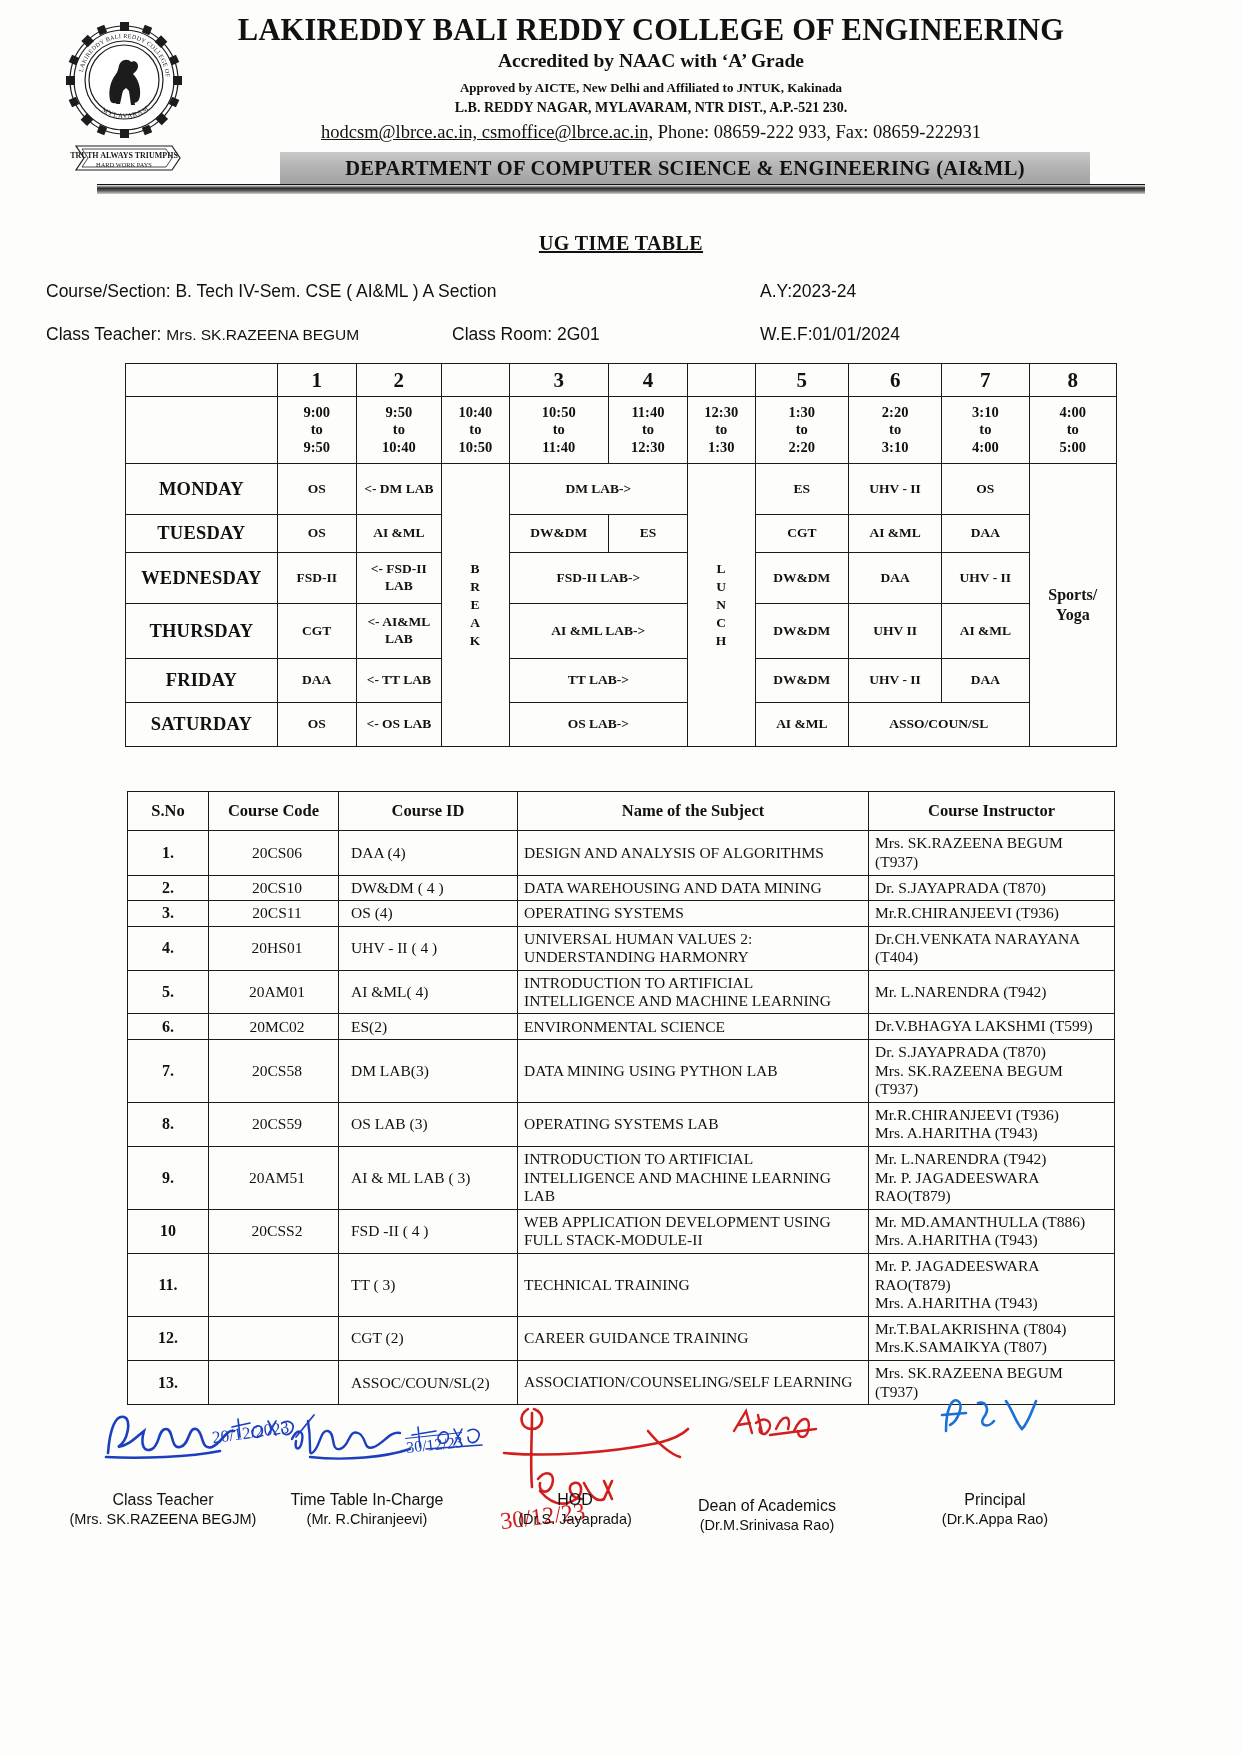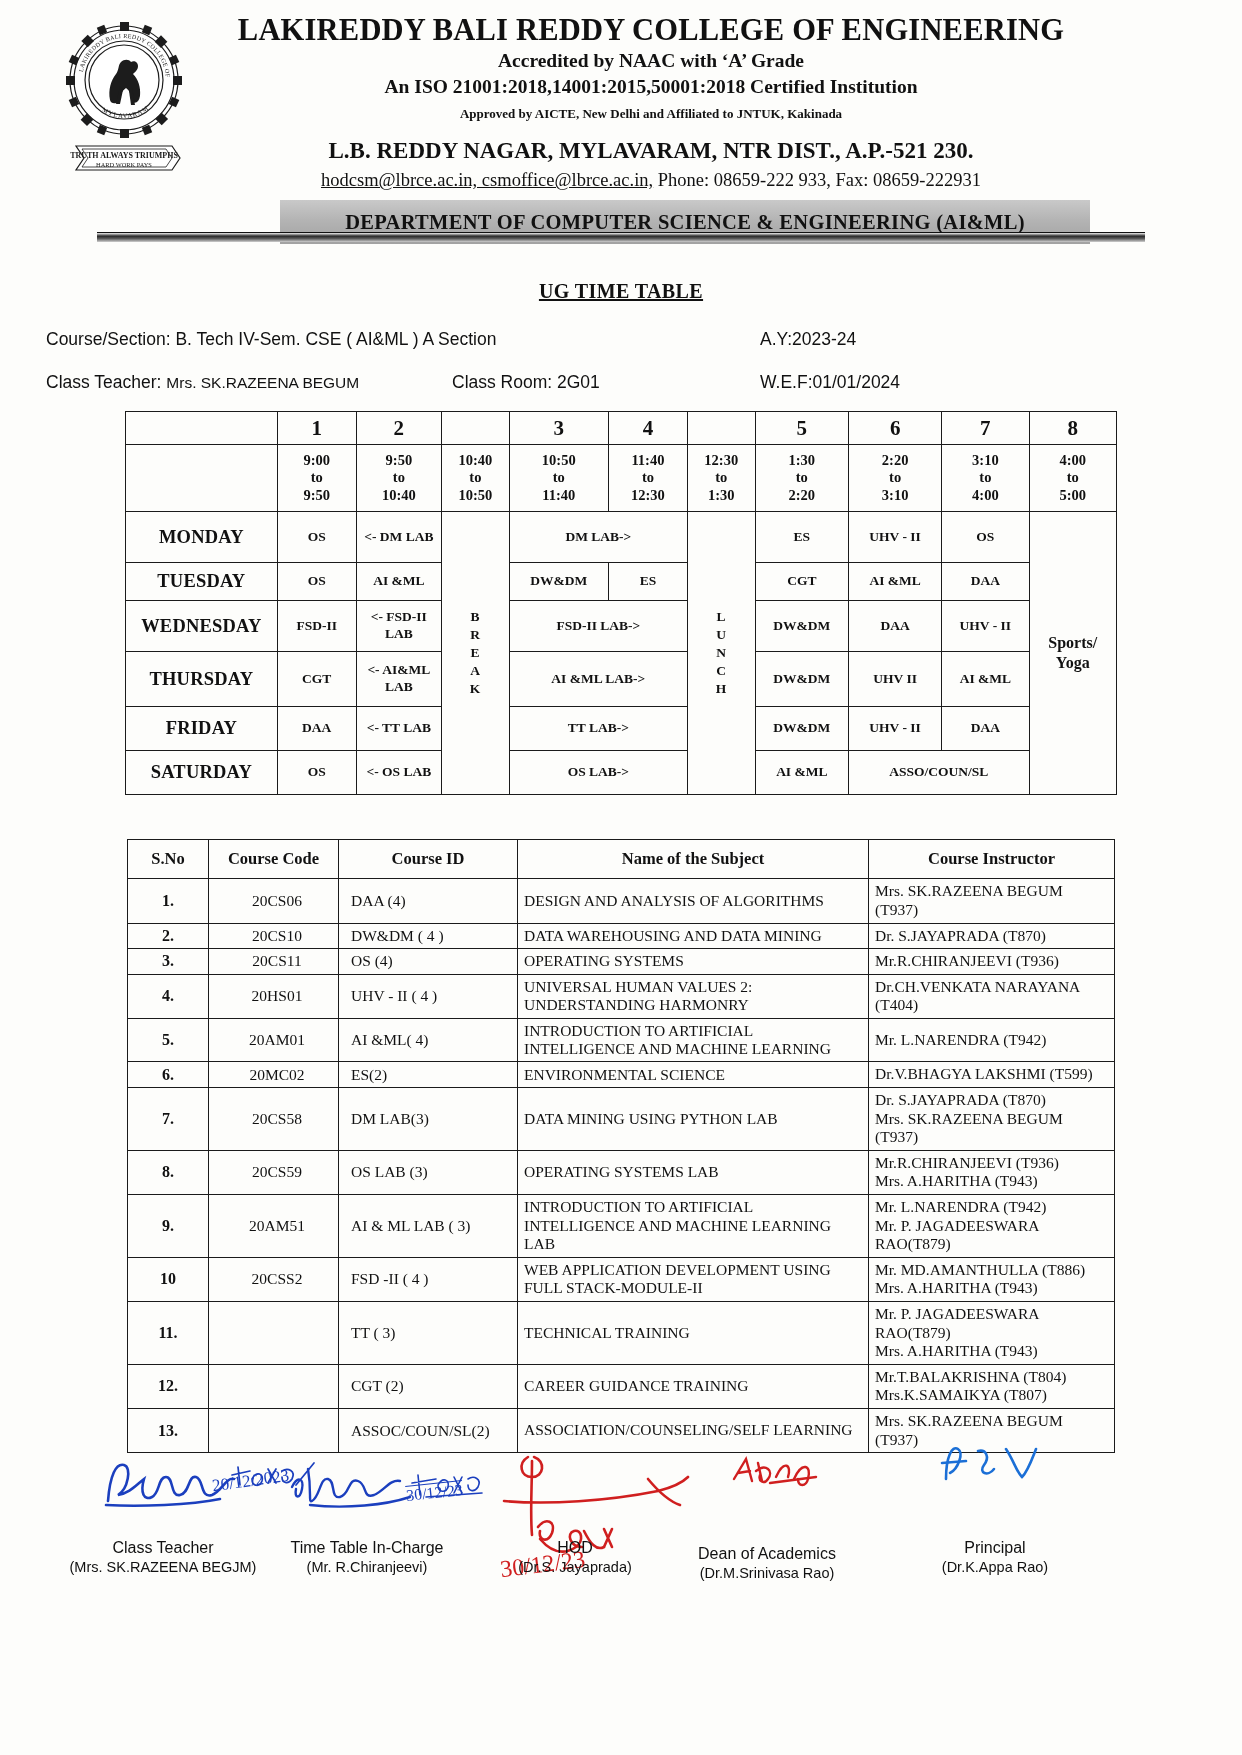--- a/index.html
+++ b/index.html
@@ -21,27 +21,27 @@
   .logo svg{width:132px;height:170px;display:block;}
   .head-text{text-align:center;margin-left:60px;}
   .college-name{
     font-family:"Liberation Serif",serif;
     font-weight:bold;font-size:30.5px;letter-spacing:.2px;line-height:1.06;
   }
   .autonomous{font-weight:bold;font-size:19px;margin-top:3px;}
   .accred{font-weight:bold;font-size:19.5px;margin-top:4px;}
   .iso{font-weight:bold;font-size:19.5px;margin-top:4px;}
   .aicte{font-weight:bold;font-size:13px;margin-top:8px;}
-  .addr{font-weight:bold;font-size:23px;margin-top:16px;}
+  .addr{font-weight:bold;font-size:14px;margin-top:4px;}
   .contact{font-size:18.5px;margin-top:6px;font-weight:400;}
   .contact .mail{text-decoration:underline;}
 
   .dept-wrap{position:relative;margin-top:9px;height:30px;}
   .dept-band{
-    position:absolute;left:240px;width:810px;height:44px;
+    position:absolute;left:240px;width:810px;height:32px;
     background:linear-gradient(180deg,#c9c9c9 0%,#b4b4b4 45%,#a2a2a2 100%);
     display:flex;align-items:center;justify-content:center;
   }
   .dept-band span{
     font-weight:bold;font-size:20.5px;letter-spacing:.3px;
     font-family:"Liberation Serif",serif;
   }
   .rule{
     position:relative;margin:0 auto;width:1048px;height:9px;margin-top:2px;
     background:linear-gradient(180deg,#efefef 0%,#2a2a2a 35%,#555 60%,#cfcfcf 100%);
@@ -177,21 +177,20 @@
           <path d="M24 131 L108 131 L114 140 L108 149 L24 149 L30 140 Z" fill="none" stroke="#1c1c1c" stroke-width="0.8"></path>
           <text x="66" y="140" text-anchor="middle" font-family="Liberation Serif, serif" font-size="8" font-weight="bold" fill="#1c1c1c">TRUTH ALWAYS TRIUMPHS</text>
           <text x="66" y="149" text-anchor="middle" font-family="Liberation Serif, serif" font-size="6.4" fill="#1c1c1c">HARD WORK PAYS</text>
         </g>
       </svg>
     </div>
 
     <div class="head-text">
       <div class="college-name">LAKIREDDY BALI REDDY COLLEGE OF ENGINEERING</div>
       <div class="accred">Accredited by NAAC with ‘A’ Grade</div>
-      <div class="iso">An ISO 21001:2018,14001:2015,50001:2018 Certified Institution</div>
       <div class="aicte">Approved by AICTE, New Delhi and Affiliated to JNTUK, Kakinada</div>
       <div class="addr">L.B. REDDY NAGAR, MYLAVARAM, NTR DIST., A.P.-521 230.</div>
       <div class="contact">
         <span class="mail">hodcsm@lbrce.ac.in, csmoffice@lbrce.ac.in,</span><span> Phone: 08659-222 933, Fax: 08659-222931</span>
       </div>
     </div>
 
     <div class="dept-wrap">
       <div class="dept-band">
         <span>DEPARTMENT OF COMPUTER SCIENCE &amp; ENGINEERING (AI&amp;ML)</span>

